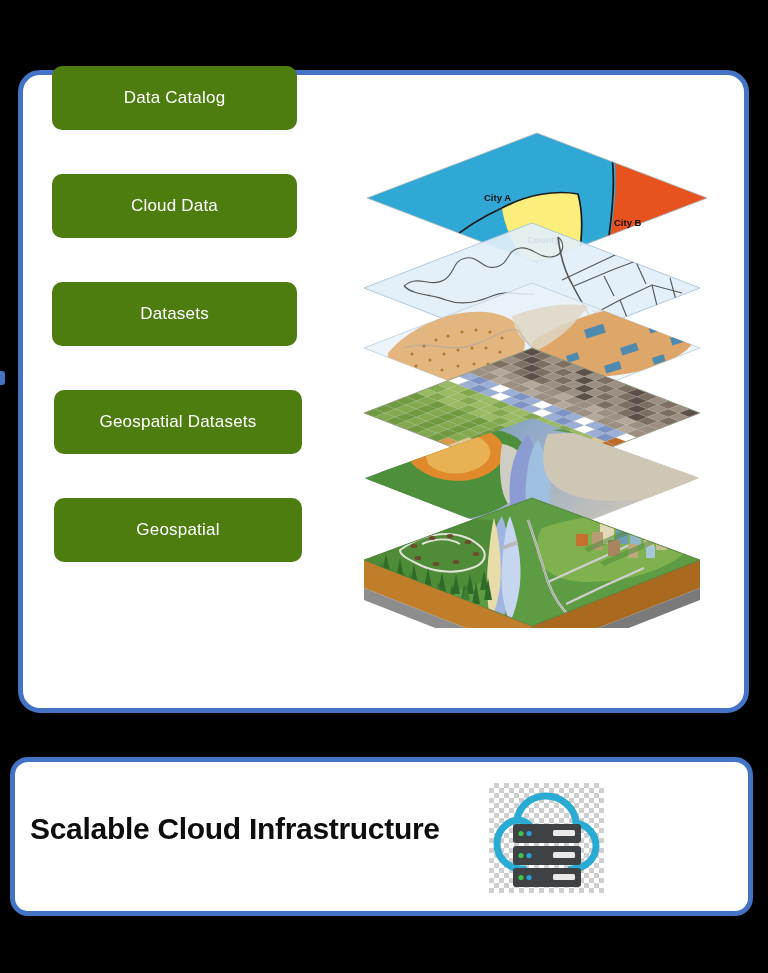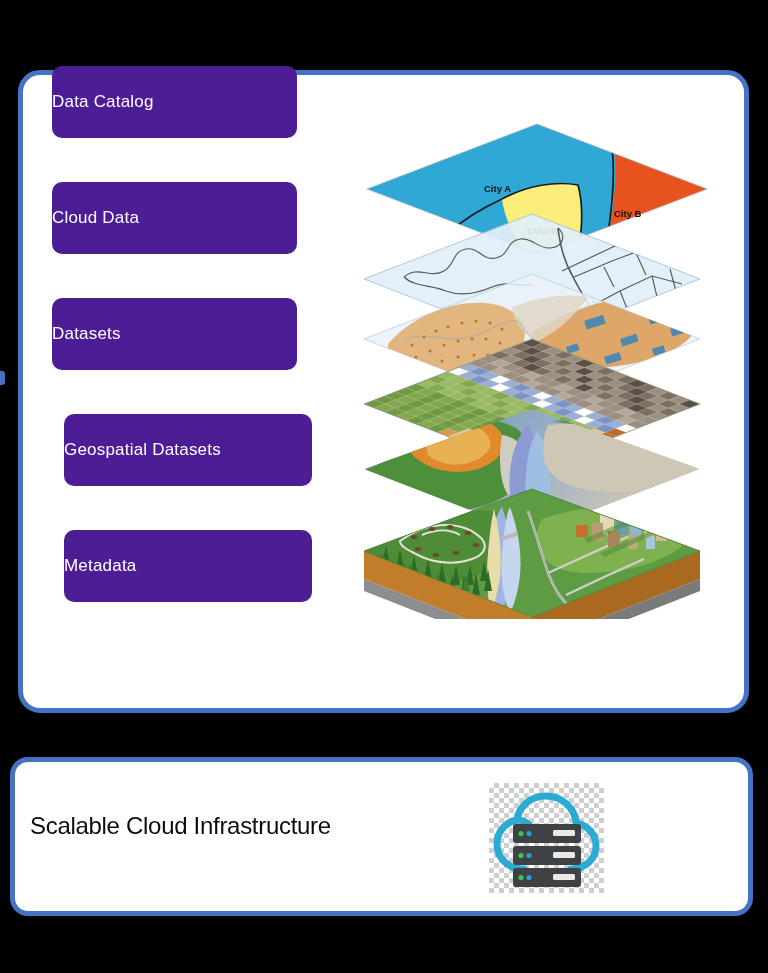--- a/index.html
+++ b/index.html
@@ -50,51 +50,52 @@
 
   
   #button-stack {
     position: absolute;
     left: 52px;
     top: 66px;
     width: 260px;
   }
   .stack-btn {
     width: 245px;
-    height: 72px;
-    background: #4c1d95;
+    height: 64px;
+    background: #4d7c0f;
     border-radius: 10px;
     color: #ffffff;
     font-size: 17px;
     display: flex;
     align-items: center;
+    justify-content: center;
     margin-bottom: 44px;
     letter-spacing: .2px;
     text-align: center;
     user-select: none;
   }
-  .stack-btn.w2 { width: 248px; margin-left: 12px; }
+  .stack-btn.w2 { width: 248px; margin-left: 2px; }
 
   
   #map-stack {
     position: absolute;
     left: 352px;
-    top: 39px;
+    top: 48px;
     width: 370px;
     height: 580px;
   }
   #map-stack svg { display: block; }
 
   
   #cloud-label {
     position: absolute;
     left: 30px;
     top: 812px;
-    font-size: 24px;
-    font-weight: normal;
+    font-size: 30px;
+    font-weight: bold;
     color: #0d0d0d;
     letter-spacing: -0.3px;
     white-space: nowrap;
   }
   #cloud-icon-wrap {
     position: absolute;
     left: 489px;
     top: 783px;
     width: 115px;
     height: 110px;
@@ -122,21 +123,21 @@
   <div class="stack-btn">
     <span>Cloud Data</span>
   </div>
   <div class="stack-btn">
     <span>Datasets</span>
   </div>
   <div class="stack-btn w2">
     <span>Geospatial Datasets</span>
   </div>
   <div class="stack-btn w2">
-    <span>Metadata</span>
+    <span>Geospatial</span>
   </div>
 </div>
 
 <div id="map-stack">
 <svg width="370" height="580" viewBox="0 0 370 580" xmlns="http://www.w3.org/2000/svg">
   <defs>
     <clipPath id="clipAdmin">
       <polygon points="185,85 355,150 185,215 15,150"></polygon>
     </clipPath>
     <clipPath id="clipVec">

